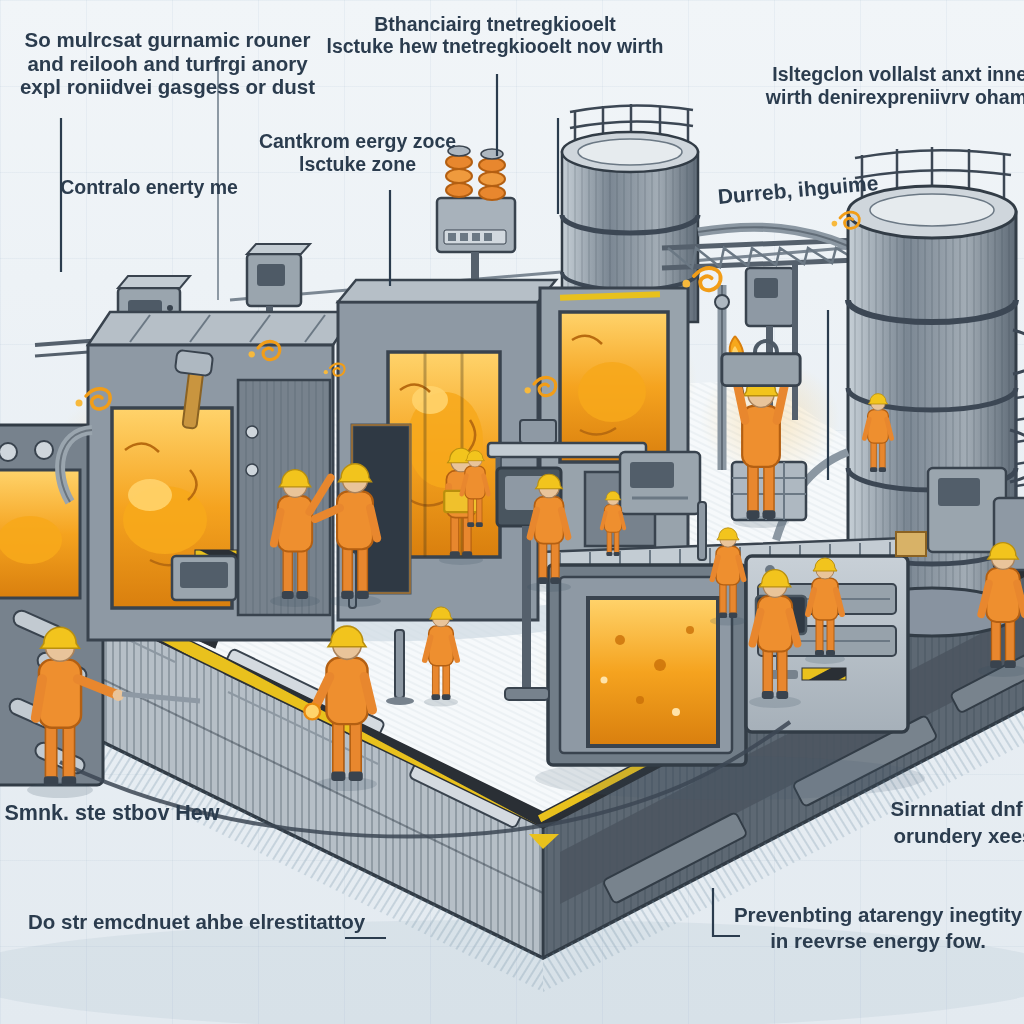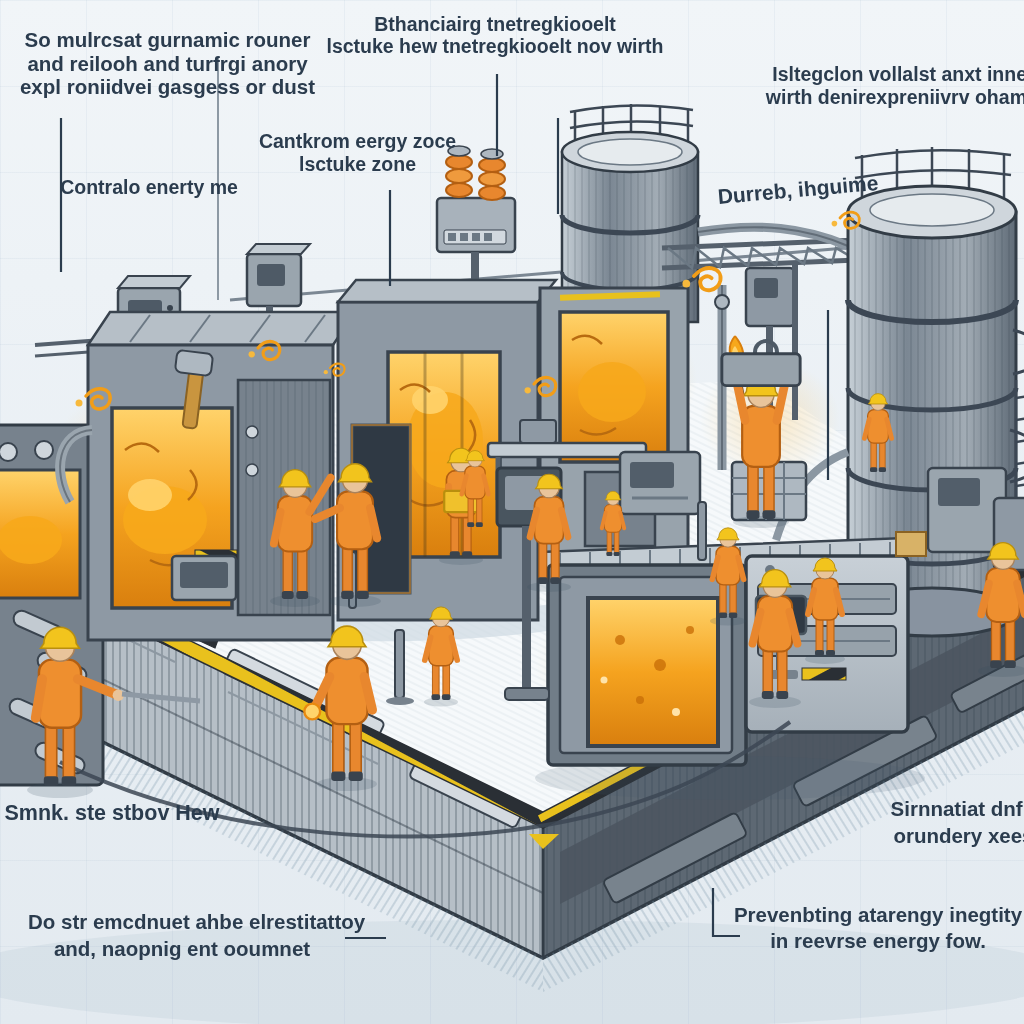--- a/index.html
+++ b/index.html
@@ -532,21 +532,20 @@
   <span>Contralo enerty me</span>
 </div>
 <div class="label" style="left:703px;top:178px;width:190px;font-size:21px;transform:rotate(-5deg);">
   <span>Durreb, ihguime</span>
 </div>
 <div class="label" style="left:2px;top:799px;width:220px;font-size:21.5px;line-height:29px;">
   <span>Smnk. ste stbov Hew</span>
 </div>
 <div class="label" style="left:28px;top:902px;width:308px;font-size:20.5px;line-height:27px;margin-top:6px;">
   <span>Do str emcdnuet ahbe elrestitattoy</span>
-  <span>and, naopnig ent ooumnet</span>
 </div>
 <div class="label" style="left:862px;top:795px;width:220px;font-size:20.5px;line-height:27px;">
   <span>Sirnnatiat dnfruz</span>
   <span>orundery xees...</span>
 </div>
 <div class="label" style="left:728px;top:902px;width:300px;font-size:20.5px;line-height:26px;">
   <span>Prevenbting atarengy inegtity</span>
   <span>in reevrse energy fow.</span>
 </div>
 

